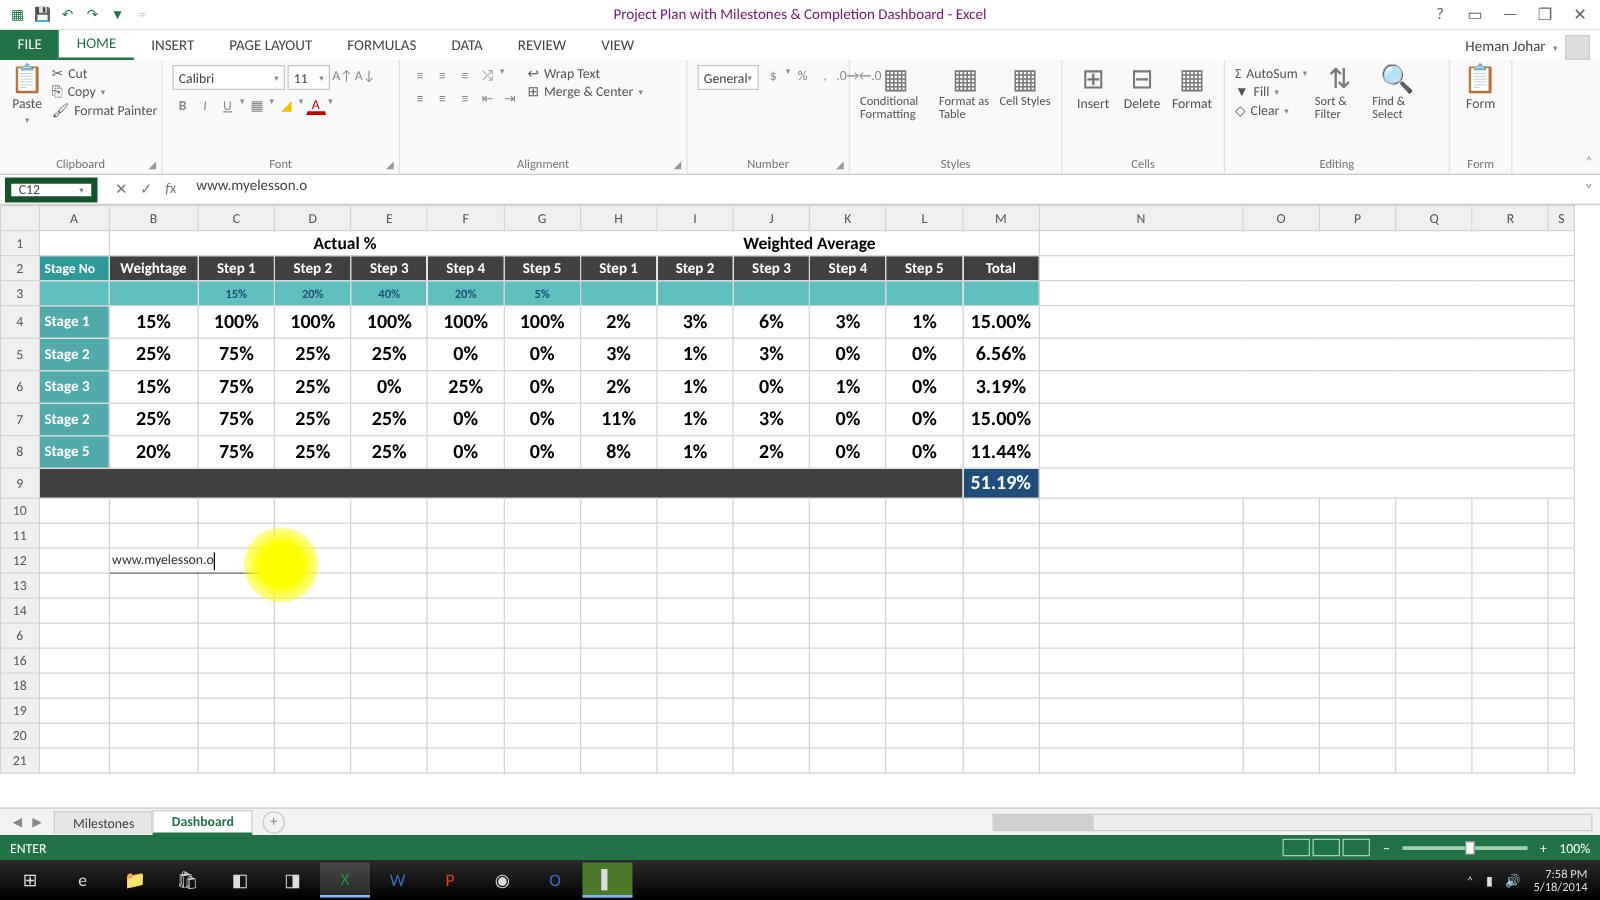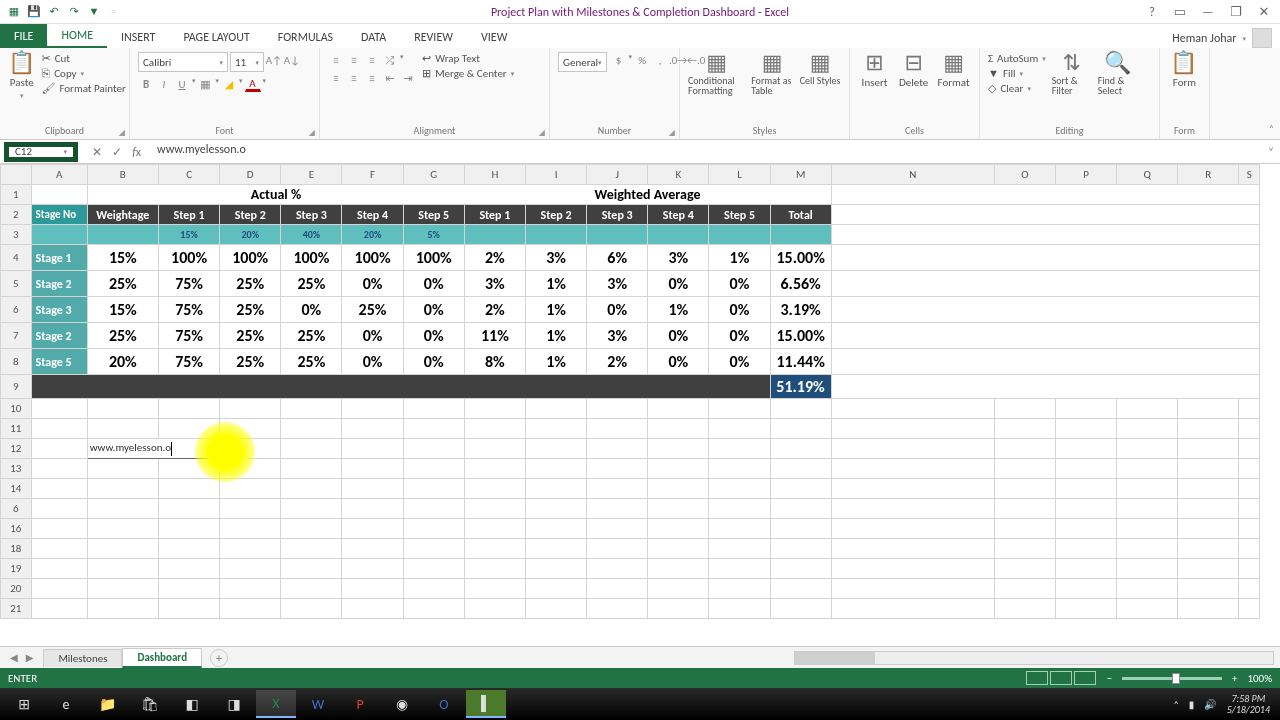--- a/index.html
+++ b/index.html
@@ -77,21 +77,21 @@
 .viewbtns { display:flex; gap:2px; }
 .viewbtn { width:22px; height:14px; border:1px solid #a0d0b5; }
 .zoomslider { width:100px; height:3px; background:#a0d0b5; position:relative; }
 .zoomslider .thumb { position:absolute; left:50%; top:-4px; width:8px; height:11px; background:#fff; border:1px solid #888; }
 
 
 .taskbar { height:32px; background:linear-gradient(#2a2a2a,#000); display:flex; align-items:center; padding:0 4px; gap:2px; }
 .tbtn { width:40px; height:28px; display:flex; align-items:center; justify-content:center; color:#ddd; font-size:14px; }
 .tbtn.active { background:rgba(255,255,255,0.15); border-bottom:2px solid #7fb7ff; }
 .tray { margin-left:auto; display:flex; align-items:center; gap:10px; color:#ddd; font-size:10px; padding-right:6px; }
-.tray .clock { text-align:center; line-height:1.1;font-style:italic; }
+.tray .clock { text-align:right; line-height:1.1; }
 
 .caretv { font-size:7px; color:#888; }
 </style>
 </head>
 <body>
 
 <div class="titlebar">
   <div class="qat">
     <span class="ic">▦</span>
     <span class="ic">💾</span>

